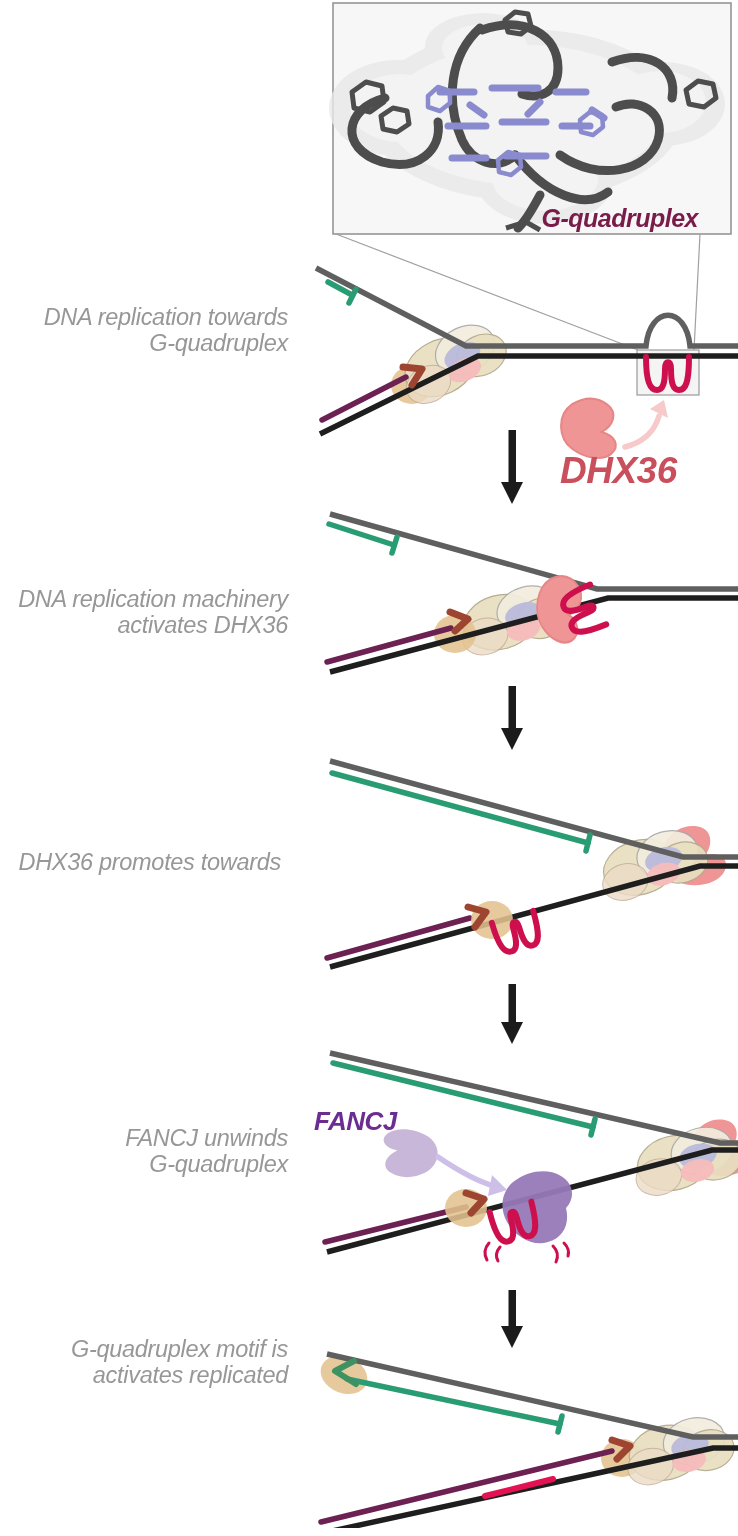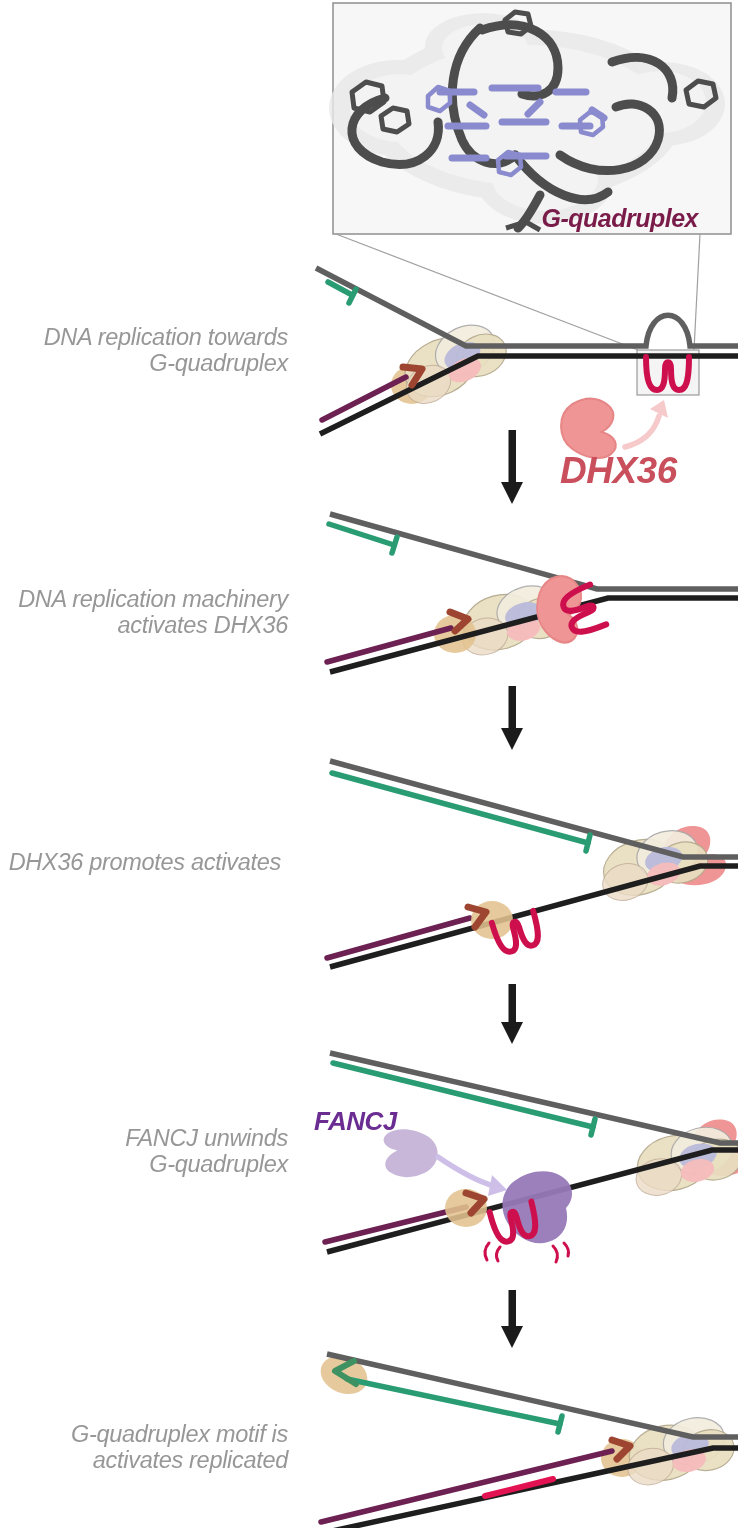--- a/index.html
+++ b/index.html
@@ -206,40 +206,40 @@
     <path d="M356,1384 L335,1371 L354,1361" fill="none" stroke="#3e9160" stroke-width="6" stroke-linecap="round" stroke-linejoin="round"></path>
     <path d="M738,1448 L713,1448 L323,1533" fill="none" stroke="#1e1e1e" stroke-width="5.5"></path>
     <line x1="321" y1="1522" x2="612" y2="1451" stroke="#6d2153" stroke-width="5.5" stroke-linecap="round"></line>
     <line x1="485" y1="1496" x2="553" y2="1479" stroke="#e31353" stroke-width="6" stroke-linecap="round"></line>
     <path d="M617,1459 L630,1446 L612,1440" fill="none" stroke="#9d4530" stroke-width="7" stroke-linecap="round" stroke-linejoin="round"></path>
   </g>
 </svg>
 
 <div id="inset-label">G-quadruplex</div>
 
-<div class="step-label" style="left:0;top:324px;width:288px;">
+<div class="step-label" style="left:0;top:304px;width:288px;">
   <span>DNA replication towards</span>
   <span>G-quadruplex</span>
 </div>
 
 <div class="step-label" style="left:0;top:586px;width:288px;">
   <span>DNA replication machinery</span>
   <span>activates DHX36</span>
 </div>
 
 <div class="step-label" style="left:0;top:849px;width:281px;">
-  <span>DHX36 promotes activates</span>
+  <span>DHX36 promotes towards</span>
 </div>
 
 <div class="step-label" style="left:0;top:1125px;width:288px;">
   <span>FANCJ unwinds</span>
   <span>G-quadruplex</span>
 </div>
 
-<div class="step-label" style="left:0;top:1421px;width:288px;">
+<div class="step-label" style="left:0;top:1336px;width:288px;">
   <span>G-quadruplex motif is</span>
   <span>activates replicated</span>
 </div>
 
 <div id="dhx36-label" class="protein-label">DHX36</div>
 
 <div id="fancj-label" class="protein-label">FANCJ</div>
 
 </div>
 

